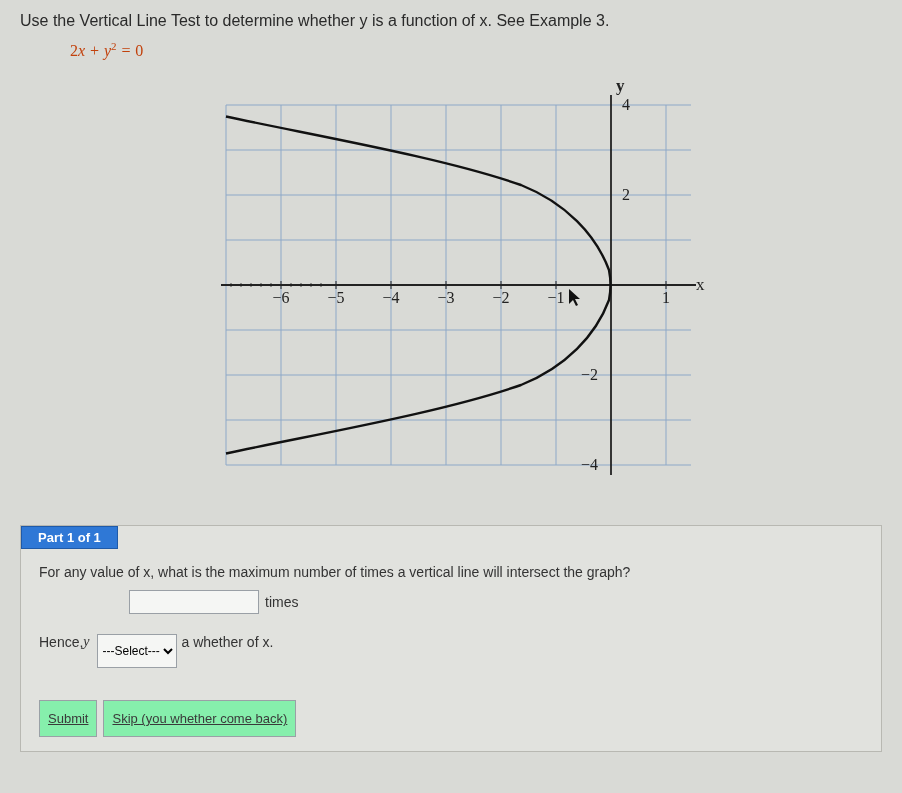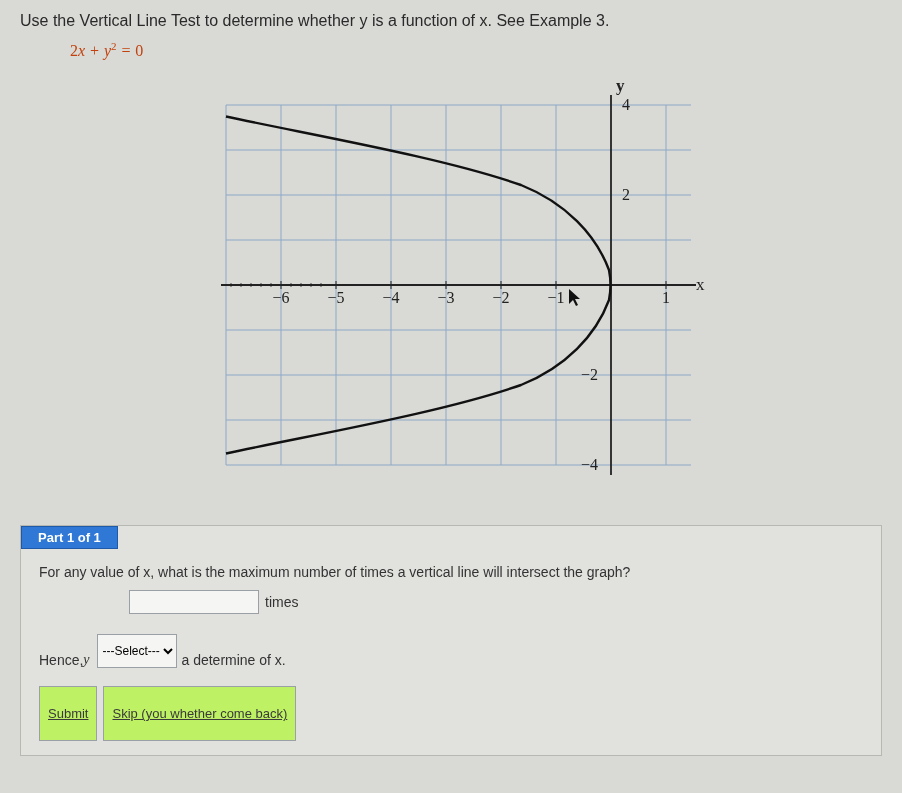--- a/index.html
+++ b/index.html
@@ -65,36 +65,36 @@
     width: 130px;
     height: 24px;
     border: 1px solid #9aa0a6;
     background: #f5f6f4;
     font-size: 13px;
     padding: 2px 5px;
   }
   .times-label { margin-left: 6px; }
   .hence-row {
     display: flex;
-    align-items: flex-end;
-    margin-bottom: 18px;
+    align-items: flex-start;
+    margin-bottom: 32px;
   }
   .hence-row .yital { font-family:"Times New Roman",serif; font-style: italic; }
   select.sel {
     height: 34px;
     border: 1px solid #9aa0a6;
     background: #f5f6f4;
     font-size: 12px;
     margin: 0 4px;
   }
   .btn-row { display:flex; gap:6px; }
   button.subbtn {
     border: 1px solid #9aa0a6;
-    background: #bef264;
-    padding: 19px 8px;
+    background: #86efac;
+    padding: 10px 8px;
     font-size: 13px;
     color: #3a3a3a;
     text-decoration: underline;
     cursor: pointer;
   }
 </style>
 </head>
 <body>
 
 <div class="problem-header">Use the Vertical Line Test to determine whether y is a function of x. See Example 3.</div>
@@ -192,20 +192,20 @@
     </div>
     <div class="hence-row">
       <span>Hence, </span>
       <span class="yital">y</span>
       &nbsp;
       <select class="sel">
         <option>---Select---</option>
         <option>is</option>
         <option>is not</option>
       </select>
-      <span> a determine of x.</span>
+      <span> a whether of x.</span>
     </div>
     <div class="btn-row">
       <button class="subbtn">Submit</button>
       <button class="subbtn">Skip (you whether come back)</button>
     </div>
   </div>
 </div>
 
 </body></html>

